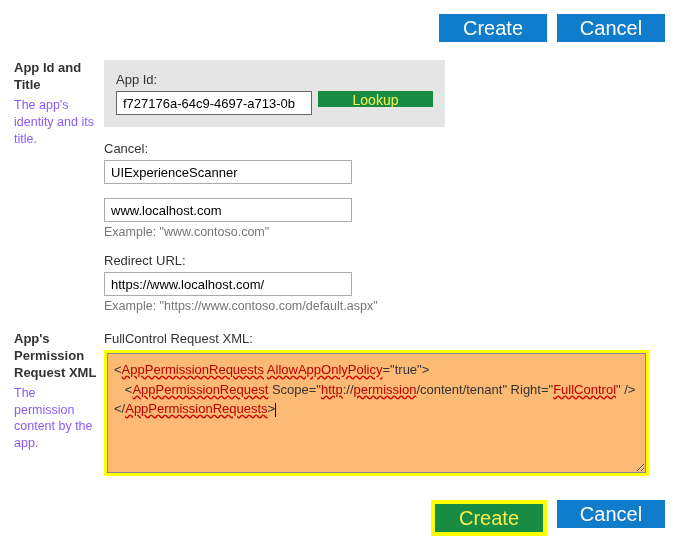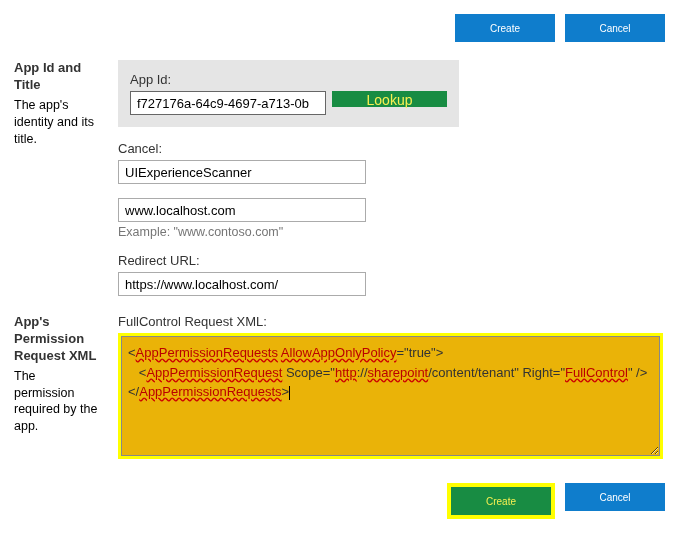--- a/index.html
+++ b/index.html
@@ -12,44 +12,44 @@
     width: 679px;
     background: #fff;
   }
   .top-buttons {
     display: flex;
     justify-content: flex-end;
     gap: 10px;
     margin-bottom: 18px;
   }
   .btn {
-    width: 100px;
+    width: 108px;
     height: 28px;
     border: none;
     color: #fff;
-    font-size: 10px;
+    font-size: 20px;
     cursor: pointer;
     display: flex;
     align-items: center;
     justify-content: center;
   }
   .btn-blue { background: #0F7DCC; }
   .btn-green { background: #188C43; color: #F7F052; font-weight: 500; }
   .section {
     display: flex;
-    gap: 20px;
+    gap: 6px;
     margin-bottom: 18px;
     margin-top: 12px;
   }
   .side {
     width: 84px;
     flex-shrink: 0;
   }
   .side-title { font-weight: bold; font-size: 13px; line-height: 1.3; }
-  .side-desc { color: #000000; font-size: 12.5px; margin-top: 3px; line-height: 1.35; }
+  .side-desc { color: #8b5cf6; font-size: 12.5px; margin-top: 3px; line-height: 1.35; }
   .main { flex: 1; }
   .field-label { font-size: 13px; margin-bottom: 4px; }
   .row-appid {
     background: #e5e5e5;
     padding: 12px;
     display: inline-block;
     margin-bottom: 14px;
   }
   .row-appid .field-label { margin-bottom: 4px; }
   .row-appid-inner { display: flex; align-items: flex-start; gap: 6px; }
@@ -77,21 +77,21 @@
   .xml-wrap {
     background: #FFFF00;
     padding: 3px;
     display: inline-block;
     width: 545px;
   }
   .xml-area {
     width: 100%;
     height: 120px;
     border: 1px solid #888;
-    background: #eab308;
+    background: #fdba74;
     padding: 6px;
     font-family: "Segoe UI", Arial, sans-serif;
     font-size: 13px;
     line-height: 1.5;
     resize: both;
     overflow: auto;
   }
   .xml-area .sq { color: #b00; text-decoration: underline; text-decoration-style: wavy; text-decoration-color: #c00; }
   .bottom-buttons {
     display: flex;
@@ -127,35 +127,36 @@
       <div class="field-label">Cancel:</div>
       <input class="input-text input-title" value="UIExperienceScanner" style="">
     </div>
     <div class="field-group">
       <input class="input-text input-domain" value="www.localhost.com" style="">
       <div class="example">Example: "www.contoso.com"</div>
     </div>
     <div class="field-group" style="margin-bottom:0">
       <div class="field-label">Redirect URL:</div>
       <input class="input-text input-redirect" value="https://www.localhost.com/" style="">
+      <div class="example">Example: "https://www.contoso.com/default.aspx"</div>
     </div>
   </div>
 </div>
 
 <div class="section">
   <div class="side">
     <div class="side-title">App's Permission Request XML</div>
-    <div class="side-desc">The permission required by the app.</div>
+    <div class="side-desc">The permission content by the app.</div>
   </div>
   <div class="main">
     <div class="field-label">FullControl Request XML:</div>
     <div class="xml-wrap">
       <div class="xml-area" contenteditable="true" style="">
         &lt;<span class="sq">AppPermissionRequests</span> <span class="sq">AllowAppOnlyPolicy</span>="<span>true</span>"&gt;<br>
-        &nbsp;&nbsp;&nbsp;&lt;<span class="sq">AppPermissionRequest</span> Scope="<span class="sq">http</span><span>://</span><span class="sq">sharepoint</span><span>/content/tenant</span>" Right="<span class="sq">FullControl</span>" /&gt;<br>
+        &nbsp;&nbsp;&nbsp;&lt;<span class="sq">AppPermissionRequest</span> Scope="<span class="sq">http</span><span>://</span><span class="sq">permission</span><span>/content/tenant</span>" Right="<span class="sq">FullControl</span>" /&gt;<br>
         &lt;/<span class="sq">AppPermissionRequests</span>&gt;<span class="cursor"></span>
       </div>
     </div>
   </div>
 </div>
 
 <div class="bottom-buttons">
   <span class="btn-wrap-yellow">
     <button class="btn btn-green">Create</button>
   </span>

